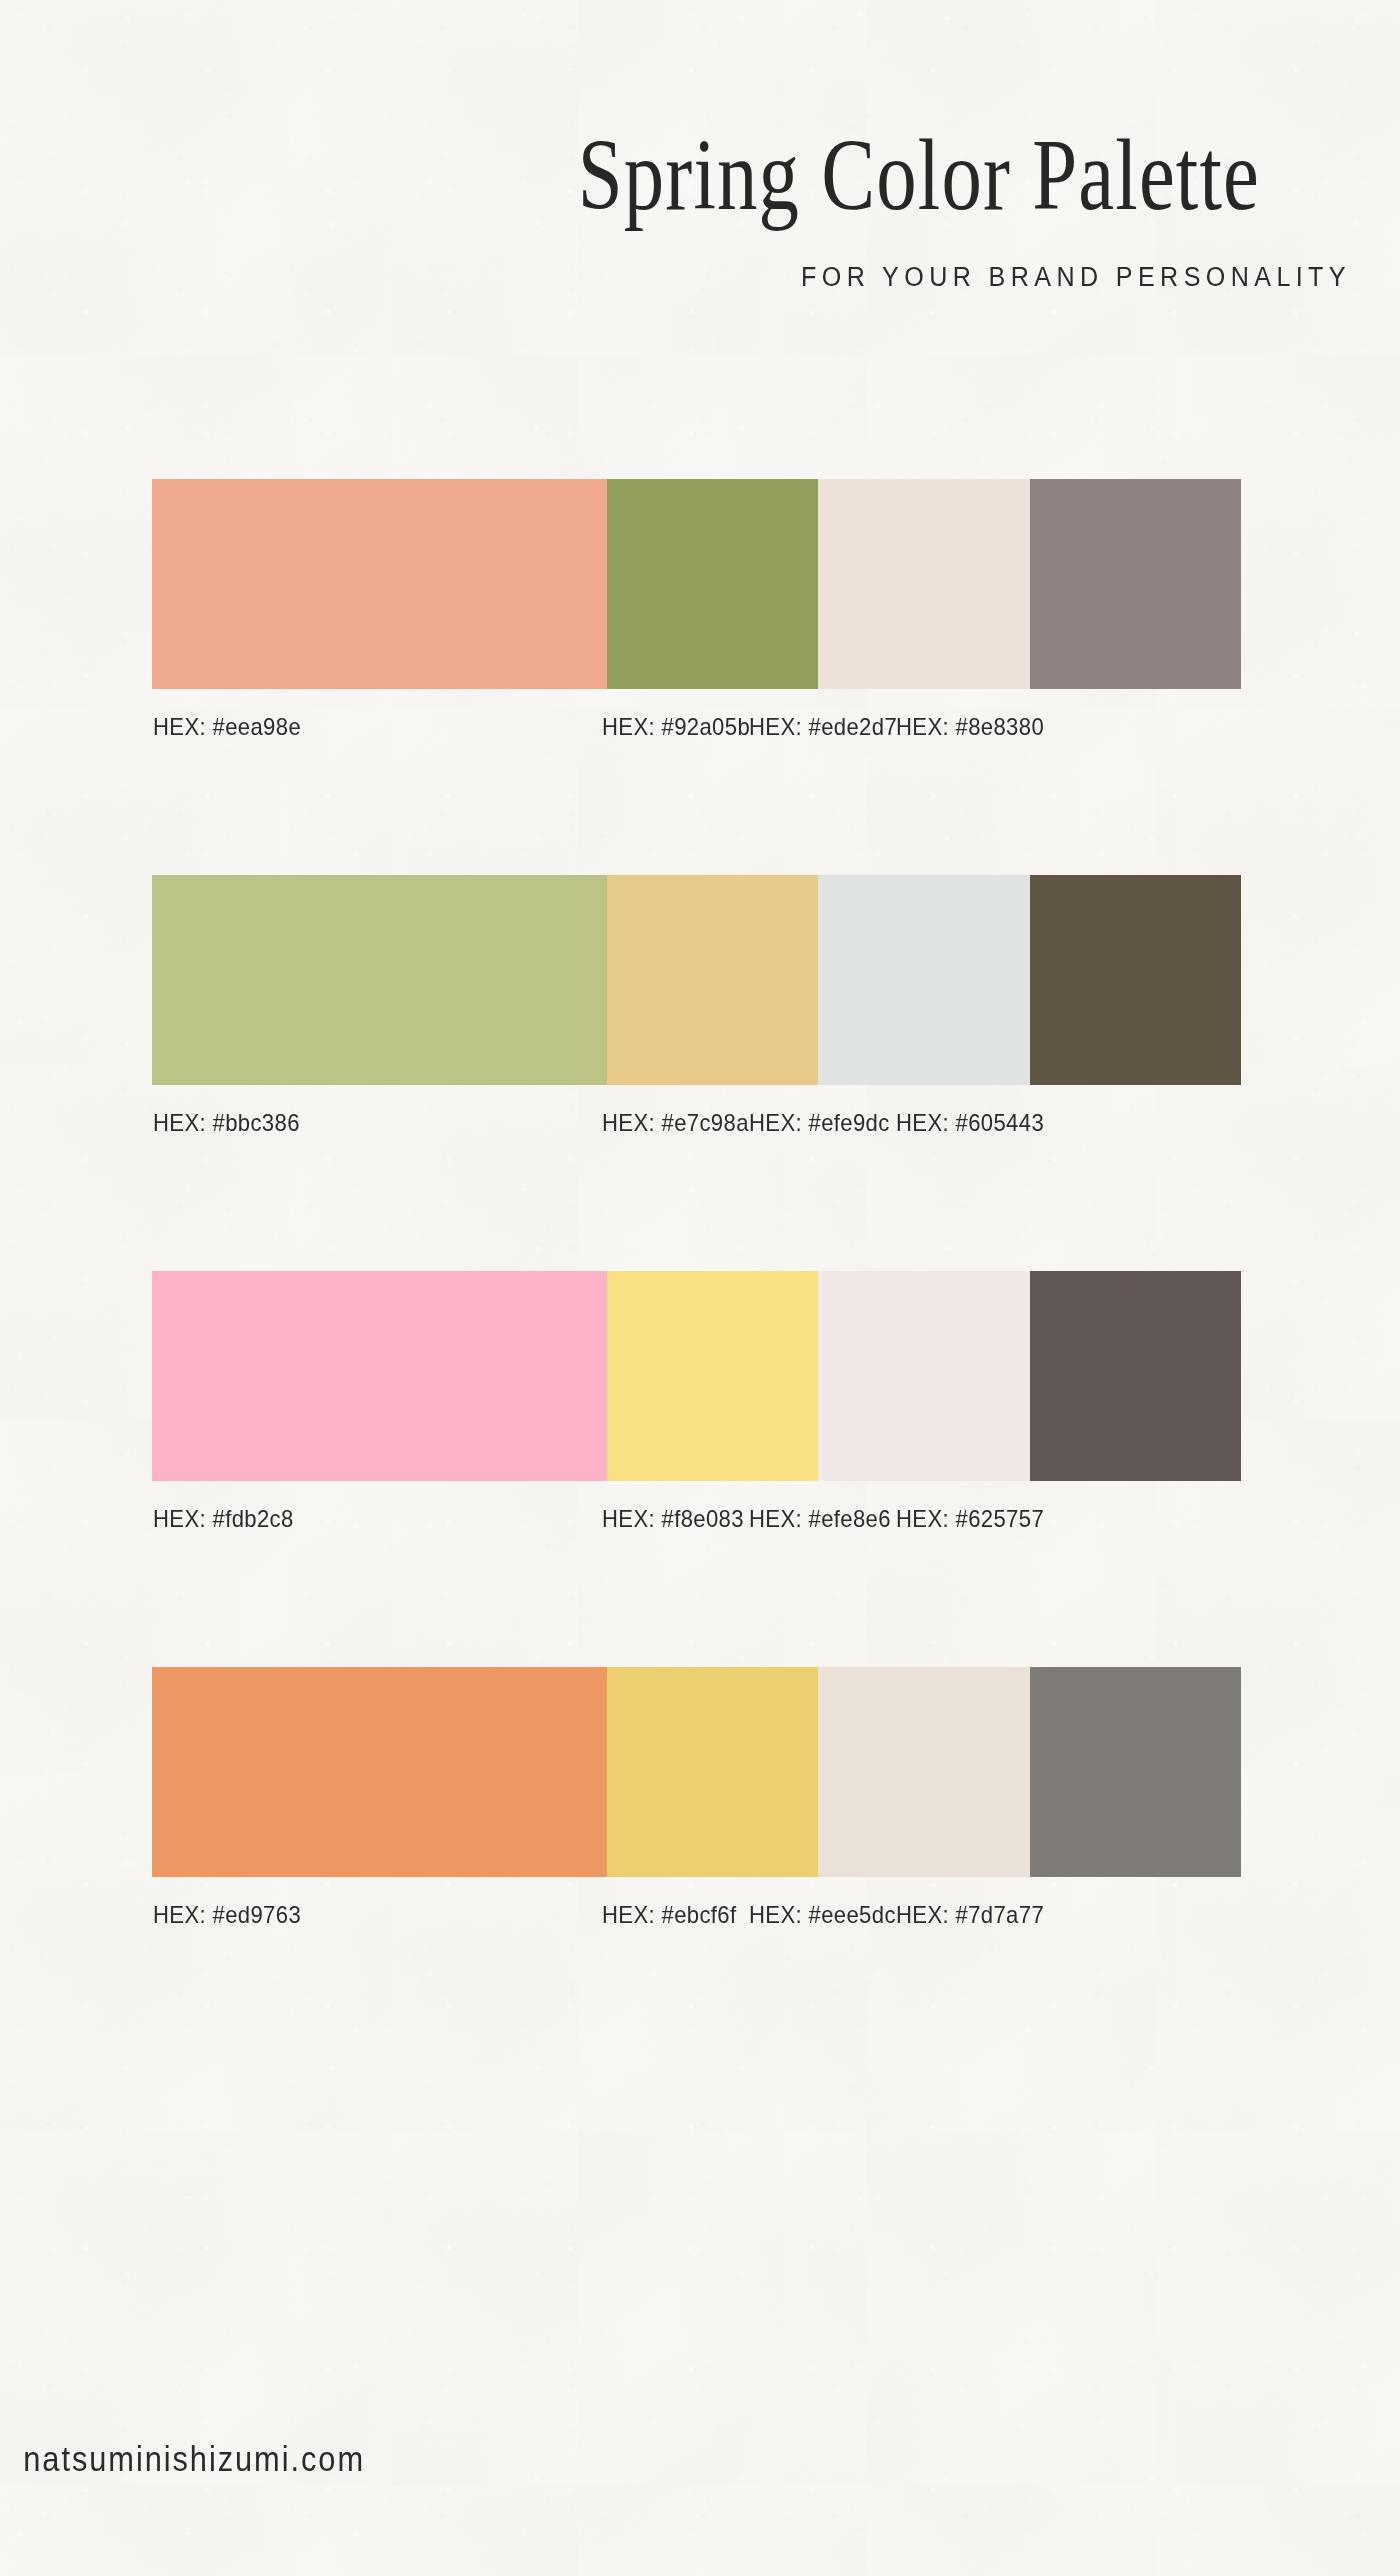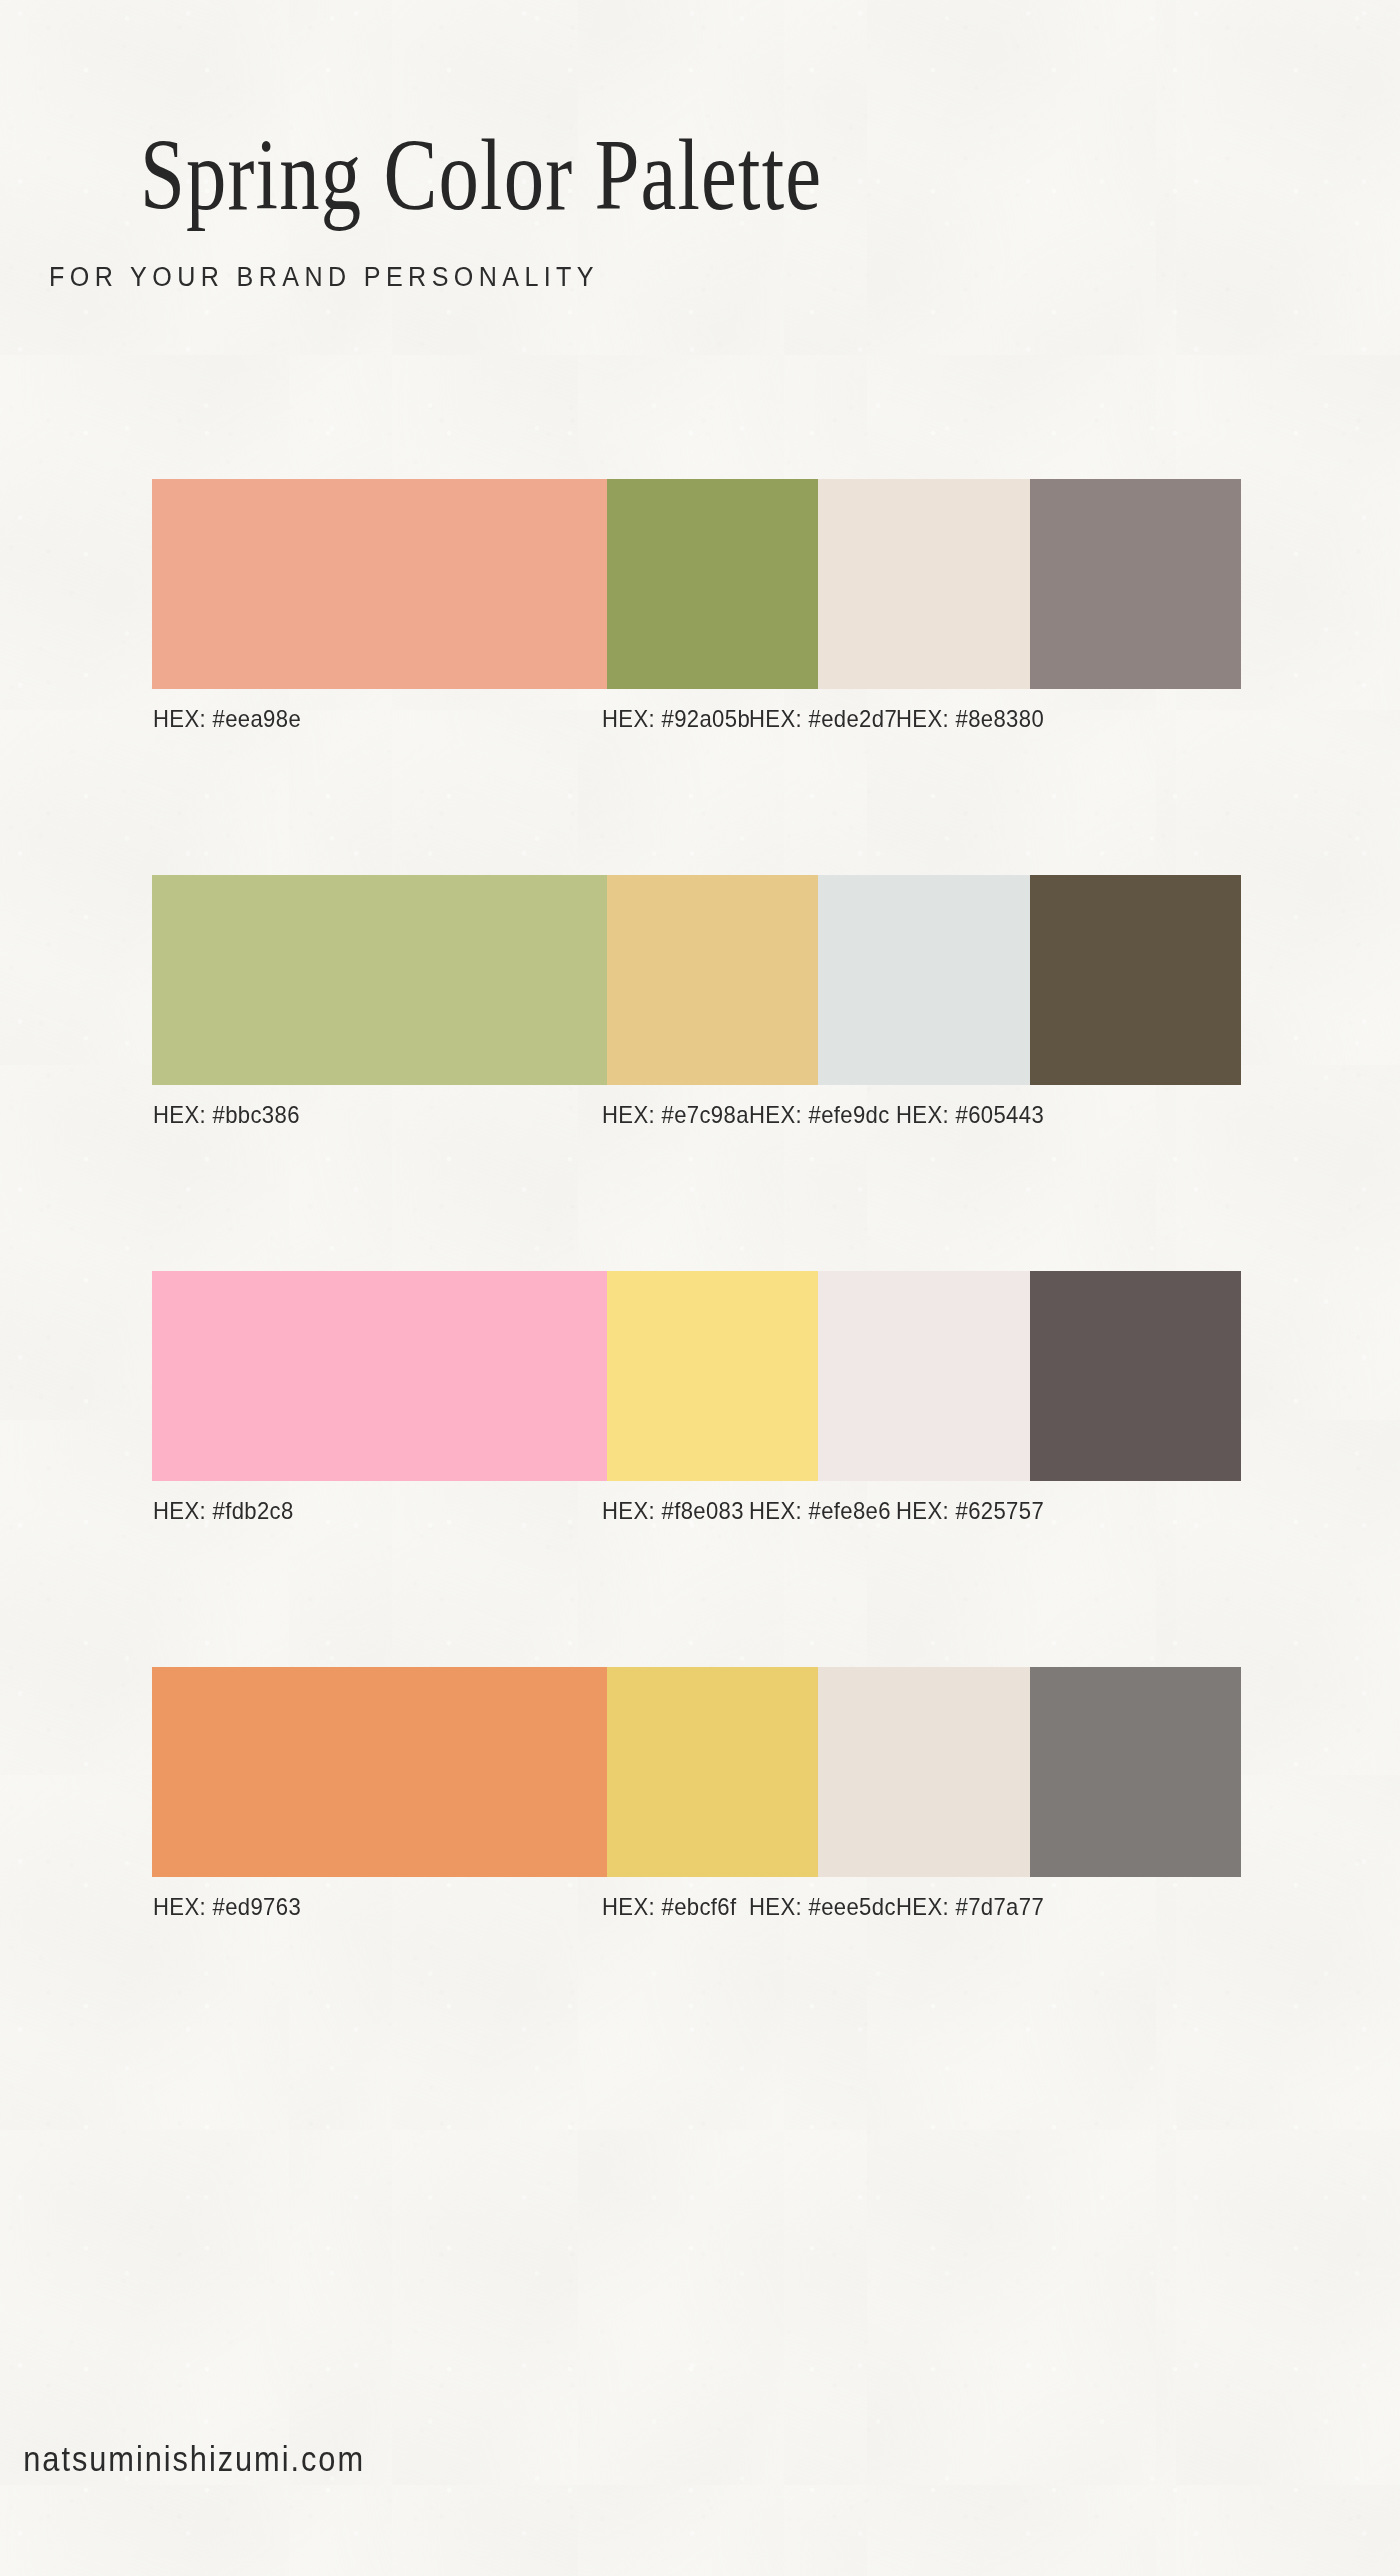--- a/index.html
+++ b/index.html
@@ -52,21 +52,21 @@
     width: 1400px;
     height: 2576px;
   }
 
   
   .header {
     position: absolute;
     top: 0;
     left: 0;
     width: 1400px;
-    text-align: left;
+    text-align: right;
   }
   .title {
     margin: 0;
     padding-top: 121px;
     font-family: "Liberation Serif", "DejaVu Serif", serif;
     font-size: 101px;
     font-weight: 400;
     letter-spacing: 1.4px;
     color: #272727;
     line-height: 1.08;
@@ -108,21 +108,21 @@
     height: 210px;
   }
   .swatch.w1 { width: 455px; }
   .swatch.w2 { width: 211px; }
   .swatch.w3 { width: 212px; }
   .swatch.w4 { width: 211px; }
 
   .label-row {
     position: relative;
     height: 56px;
-    margin-top: 16px;
+    margin-top: 24px;
   }
   .hex-label {
     position: absolute;
     top: 0;
     font-family: "Liberation Sans", sans-serif;
     font-size: 24px;
     letter-spacing: 0.4px;
     color: #2b2b2b;
     white-space: nowrap;
     transform: scaleX(.92);

